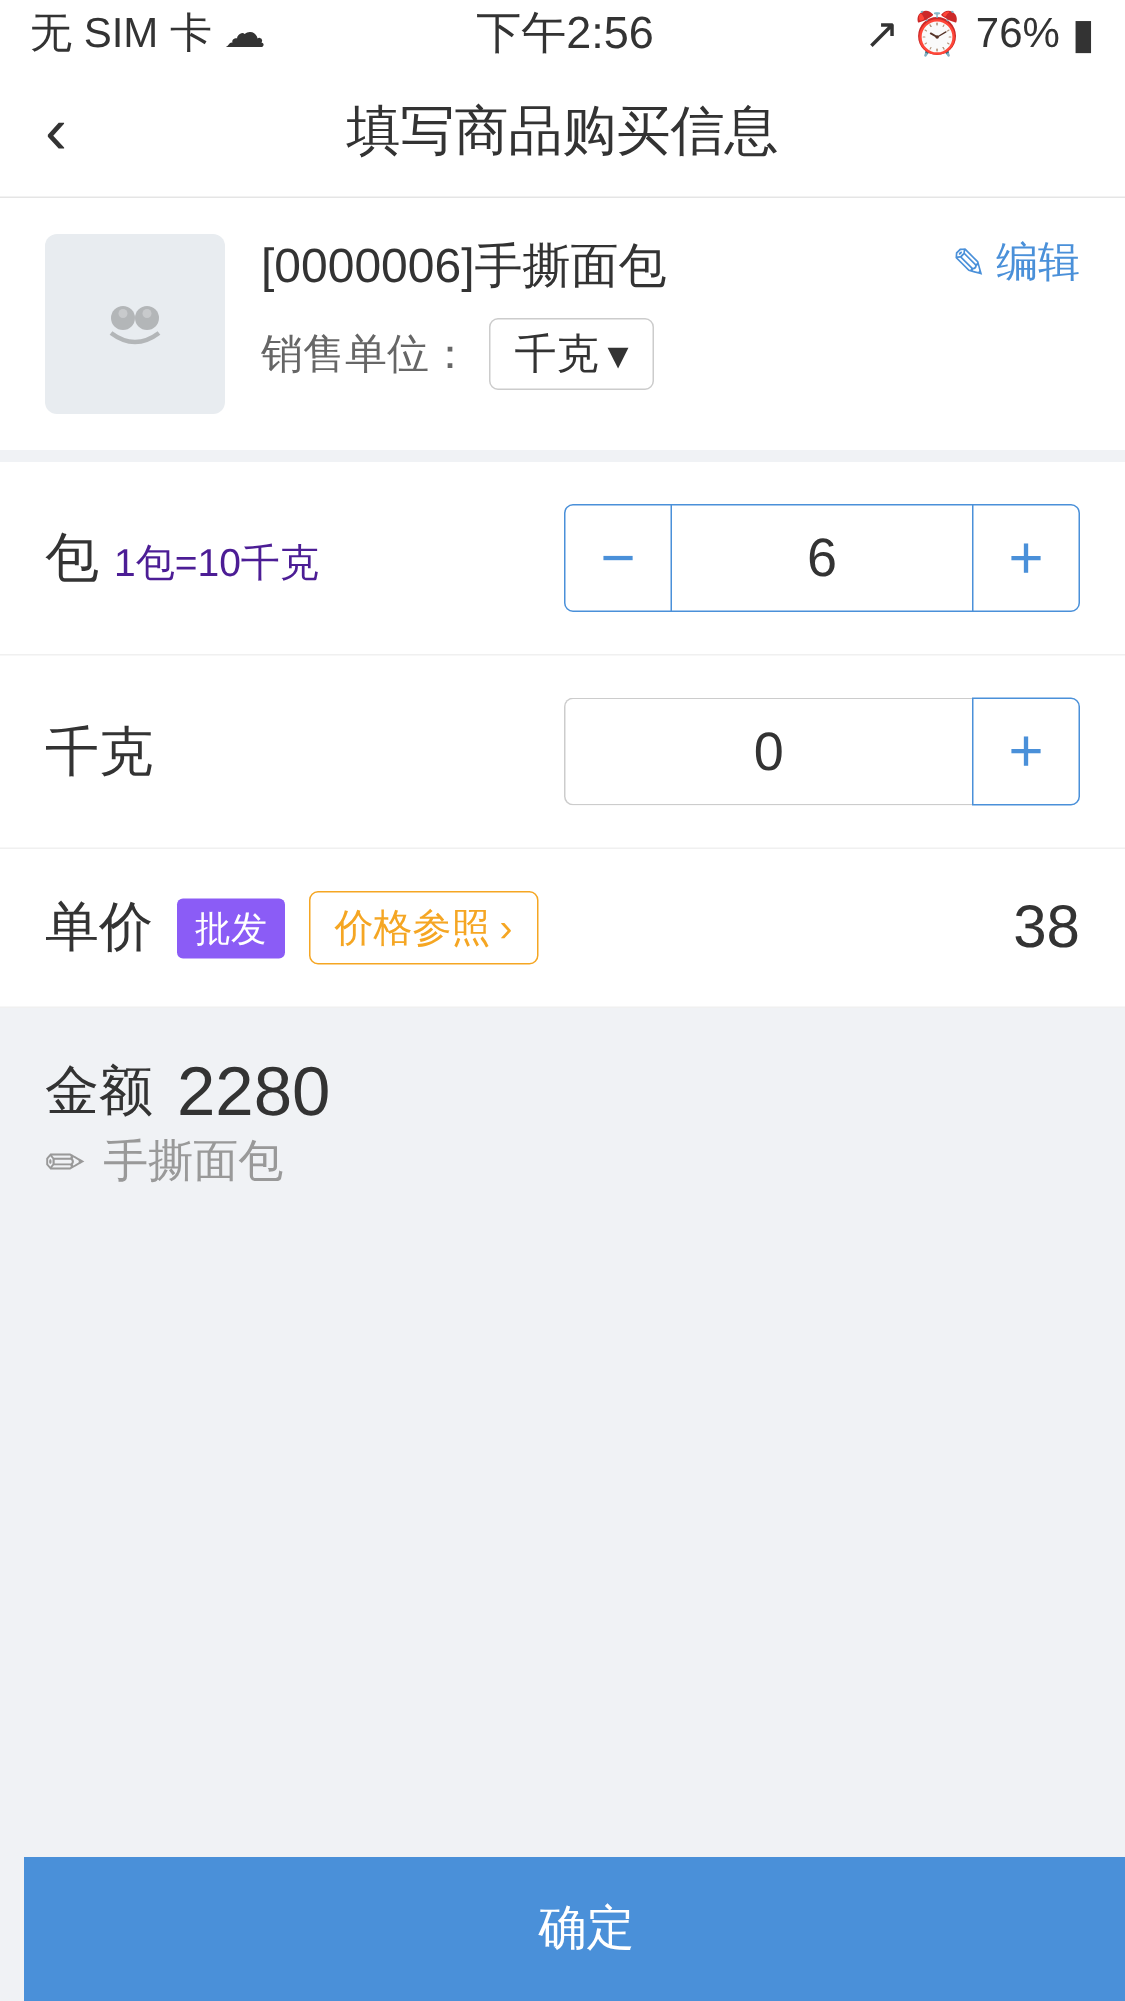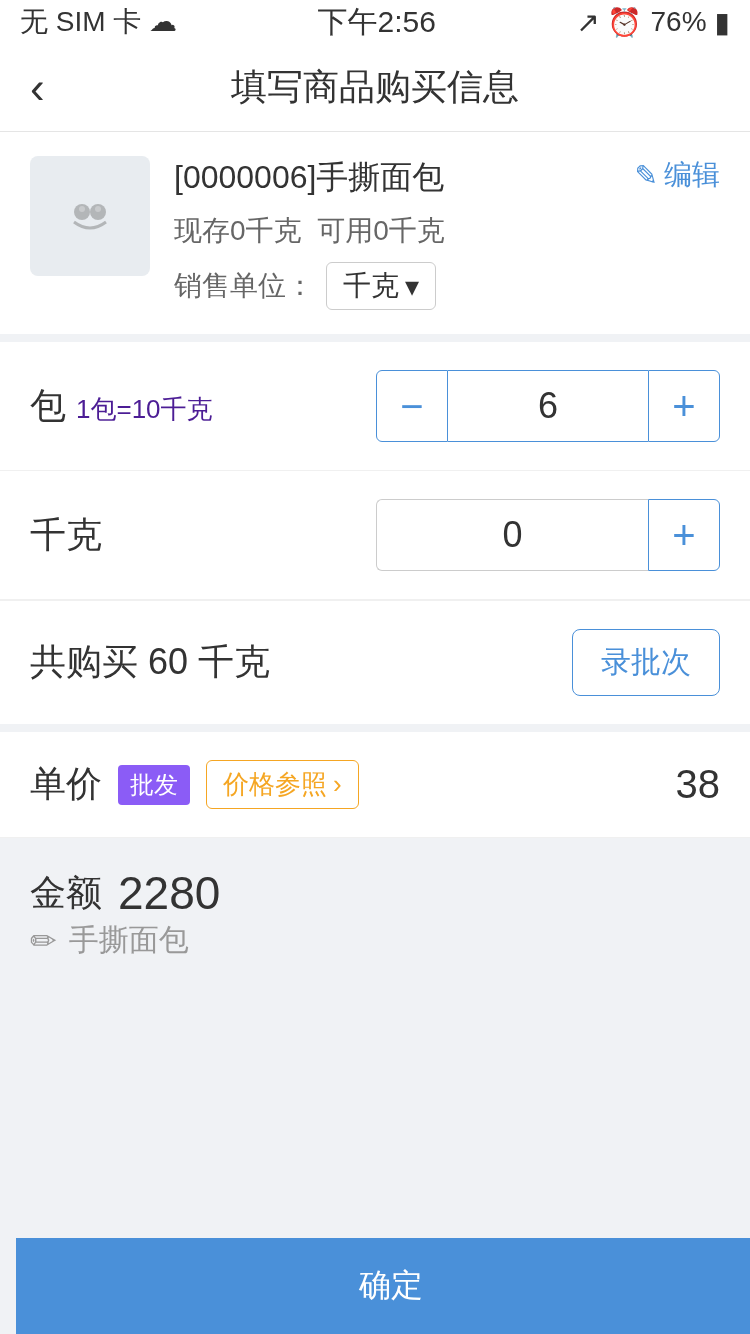--- a/index.html
+++ b/index.html
@@ -335,23 +335,20 @@
       </svg>
     </div>
     <div class="product-info">
       <div class="product-top-row">
         <div class="product-name">[0000006]手撕面包</div>
         <div class="edit-btn">
           <span>✎</span>
           <span>编辑</span>
         </div>
       </div>
-      <div class="product-stock">
-        <span>现存0千克</span>&nbsp;&nbsp;<span>可用0千克</span>
-      </div>
       <div class="product-unit-row">
         <span>销售单位：</span>
         <div class="unit-select">
           <span>千克</span>
           <span>▾</span>
         </div>
       </div>
     </div>
   </div>
 
@@ -370,26 +367,20 @@
 
     <div class="input-row">
       <div class="input-label">千克</div>
       <div class="input-controls">
         <input class="ctrl-input-no-minus" type="text" value="0" style="">
         <div class="ctrl-btn-plus-only">+</div>
       </div>
     </div>
   </div>
 
-  <div class="summary-row">
-    <div class="summary-text">
-      <span>共购买</span>&nbsp;<span>60</span>&nbsp;<span>千克</span>
-    </div>
-    <button class="batch-btn">录批次</button>
-  </div>
 
   <div class="price-section">
     <div class="price-left">
       <span class="price-label">单价</span>
       <span class="tag-pifa">批发</span>
       <div class="tag-reference">
         <span>价格参照</span>
         <span>›</span>
       </div>
     </div>

